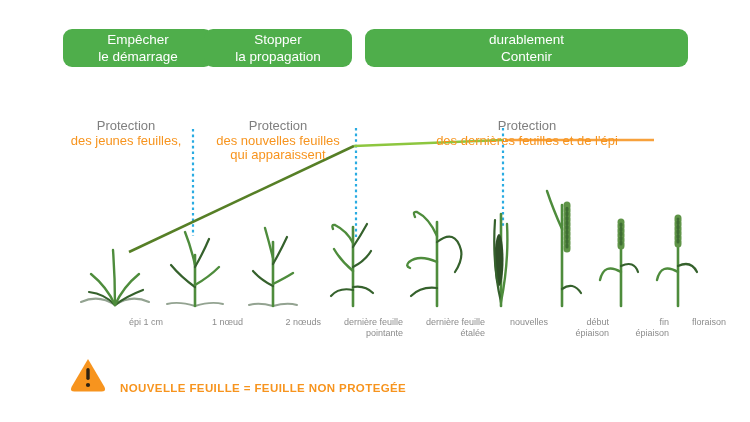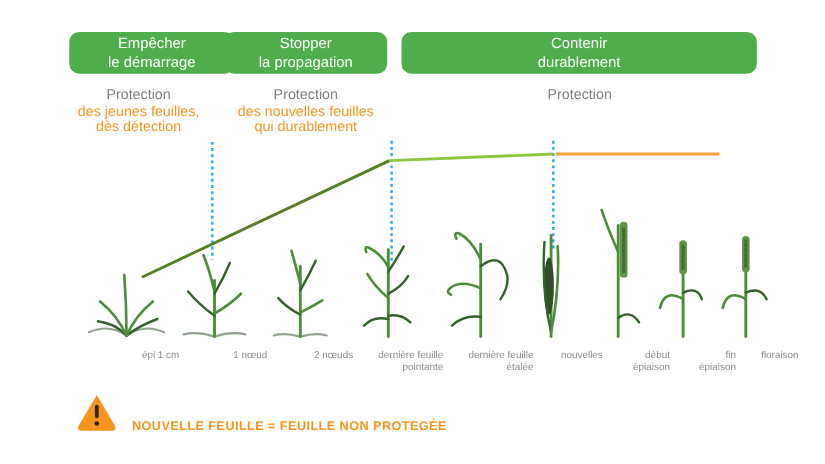--- a/index.html
+++ b/index.html
@@ -16,21 +16,21 @@
   .btn-1{left:63px;width:150px;}
   .btn-2{left:204px;width:148px;}
   .btn-3{left:365px;width:323px;}
   
   .prot{
     position:absolute;top:79px;text-align:center;font-size:13px;line-height:14.5px;
   }
   .prot-1{left:36px;width:180px;}
   .prot-2{left:188px;width:180px;}
   .prot-3{left:377px;width:300px;}
-  .prot-title{color:#7f7f7f;display:block;}
+  .prot-title{color:#7f7f7f;display:block;margin-top:40px;}
   .prot-orange{color:#f7941e;display:block;}
   
   .overlay{position:absolute;left:0;top:0;pointer-events:none;}
   .dash{stroke:#29abe2;stroke-width:2.2;stroke-dasharray:2.6 3;fill:none;}
   .seg1{stroke:#567f26;stroke-width:2.6;fill:none;}
   .seg2{stroke:#8dc63f;stroke-width:2.6;fill:none;}
   .seg3{stroke:#f7a13c;stroke-width:2.6;fill:none;}
   
   .plant{position:absolute;}
   .plant path,.plant line{fill:none;stroke-linecap:round;}
@@ -70,36 +70,36 @@
 
   <div class="phase-btn btn-1">
     <span>Empêcher</span>
     <span>le démarrage</span>
   </div>
   <div class="phase-btn btn-2">
     <span>Stopper</span>
     <span>la propagation</span>
   </div>
   <div class="phase-btn btn-3">
+    <span>durablement</span>
     <span>Contenir</span>
-    <span>durablement</span>
   </div>
 
   <div class="prot prot-1">
     <span class="prot-title">Protection</span>
     <span class="prot-orange">des jeunes feuilles,</span>
-    <span class="prot-orange">dès détection</span>
   </div>
   <div class="prot prot-2">
     <span class="prot-title">Protection</span>
     <span class="prot-orange">des nouvelles feuilles</span>
-    <span class="prot-orange">qui durablement</span>
+    <span class="prot-orange">qui apparaissent</span>
   </div>
   <div class="prot prot-3">
     <span class="prot-title">Protection</span>
+    <span class="prot-orange">des dernières feuilles et de l'épi</span>
   </div>
 
   <svg class="plant" style="left:77px;top:242px" width="76" height="70" viewBox="0 0 76 70">
     <path class="lf-c" d="M4,60 Q22,52 38,63"></path>
       <path class="lf-c" d="M72,60 Q54,52 38,63"></path>
     <path class="lf-b" d="M38,63 Q28,52 12,50"></path>
       <path class="lf-b" d="M38,63 Q50,54 66,48"></path>
     <path class="lf-a" d="M38,63 Q30,45 14,32"></path>
       <path class="lf-a" d="M38,63 Q46,45 62,32"></path>
     <path class="lf-a" d="M38,63 Q38,35 36,8"></path>

